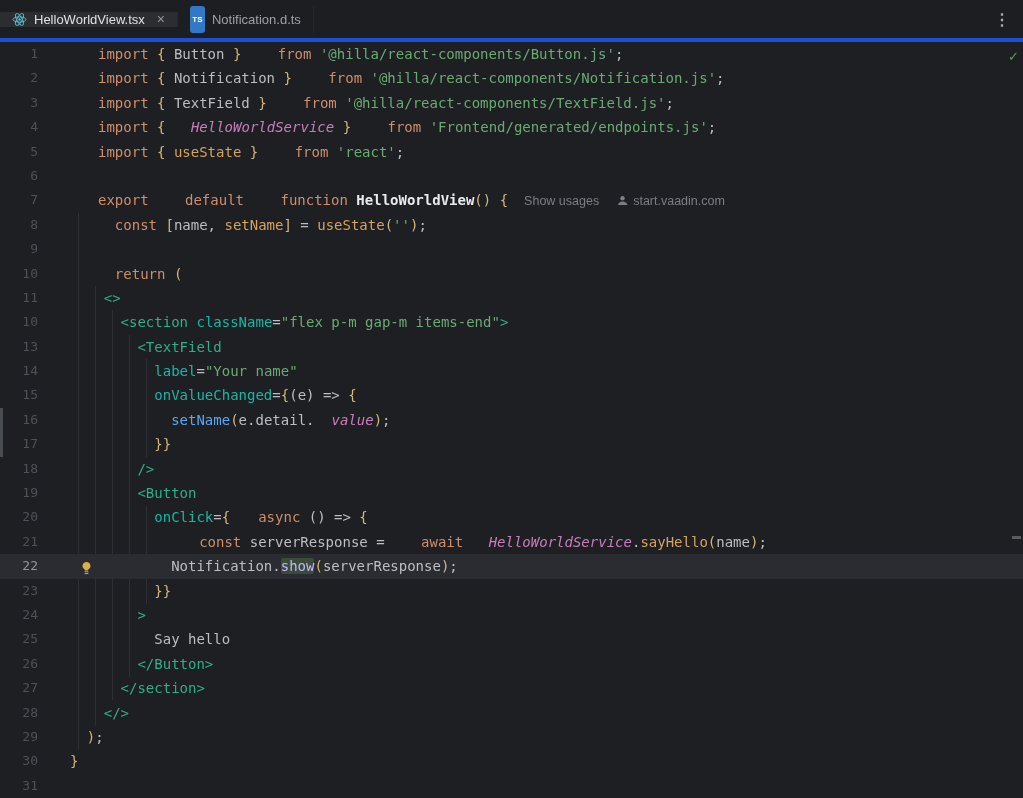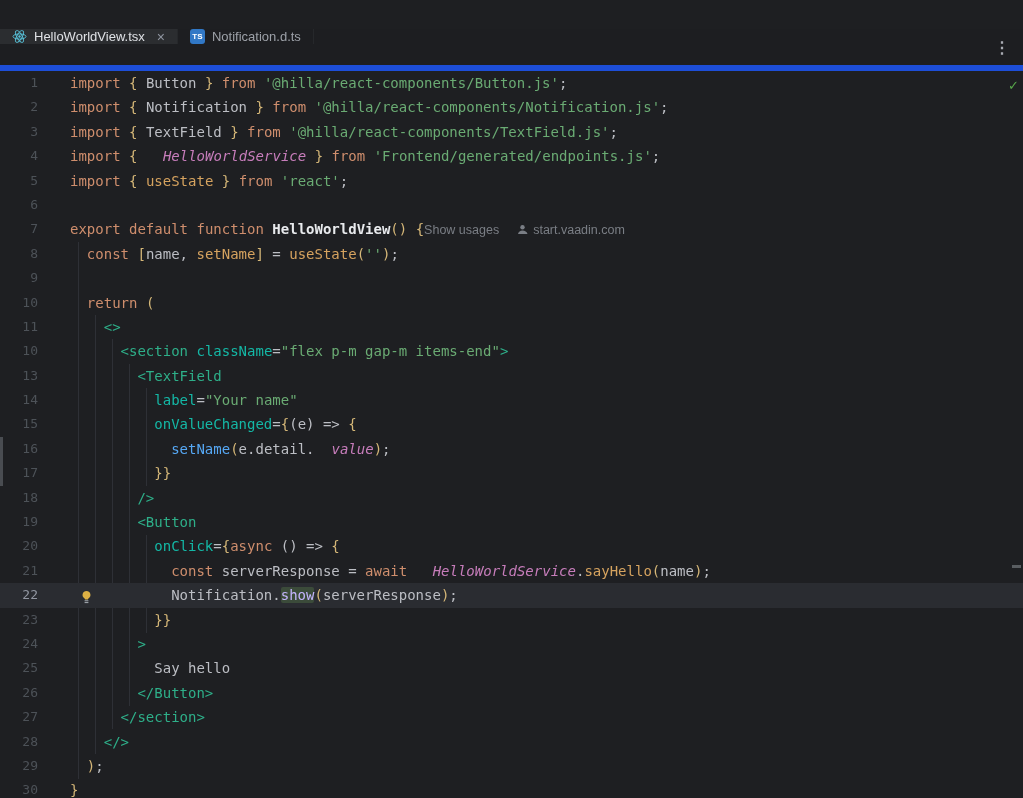--- a/index.html
+++ b/index.html
@@ -1,32 +1,32 @@
 <!DOCTYPE html>
 <html><head>
 <meta charset="utf-8">
 <style>
   * { box-sizing: border-box; margin: 0; padding: 0; }
   html, body { width: 1023px; height: 798px; overflow: hidden; background: #1e1f22; }
   body { font-family: "Liberation Sans", sans-serif; }
 
   
   .tabbar {
-    height: 42px; background: #1d1e21; display: flex; align-items: flex-start;
-    border-bottom: 6px solid #1d4ed8; position: relative; margin-top: 29px;
+    height: 42px; background: #1d1e21; display: flex; align-items: center;
+    border-bottom: 4px solid #1d4ed8; position: relative;
   }
   .tab {
     display: flex; align-items: center; gap: 7px; padding: 0 12px;
     border-right: 1px solid #26282b; color: #9da1a8; font-size: 13px; cursor: default;
   }
   .tab.active { background: #2b2d30; color: #dfe1e5; }
   .tclose { margin-left: 5px; color: #9096a1; font-size: 14px; line-height: 1; }
   .ticon { display: inline-flex; align-items: center; justify-content: center; }
   .ts-badge {
-    width: 15px; height: 15px; background: #3178c6; border-radius: 3px;
+    width: 15px; height: 27px; background: #3178c6; border-radius: 3px;
     color: #fff; font-size: 8px; font-weight: bold; display: flex;
     align-items: center; justify-content: center; letter-spacing: 0;
   }
   .more {
     margin-left: auto; align-self: center; padding: 0 13px;
     color: #a8abb2; font-size: 16px; font-weight: bold;
   }
 
   
   .editor {
@@ -35,36 +35,36 @@
     font-size: 14px; line-height: 24.4px; color: #bcbec4;
   }
   .guide { position: absolute; width: 1px; background: #2e3036; }
   .line { display: flex; height: 24.4px; white-space: pre; position: relative; }
   .line.current { background: #2a2c31; }
   .ln { width: 38px; text-align: right; color: #4d5258; flex: none; font-size: 13px; }
   .line.current .ln { color: #9196a1; }
   .codeline { padding-left: 32px; }
 
   
-  .kw   { color: #cf8e6d; }
+  .kw   { color: #cf8e6d; margin-left: 28px; }
   .str  { color: #6aab73; }
   .def  { color: #bcbec4; }
   .br   { color: #d5b778; }
   .tag  { color: #2eaf89; }
   .attr { color: #14b8a6; }
   .cls  { color: #c77dbb; font-style: italic; margin-left: 17px; }
   .fn   { color: #d6a35f; }
   .fnb  { color: #56a8f5; }
   .fname{ color: #e8eaed; font-weight: 600; }
   .hlword { color: #c4b5fd; background: #3b4b3a; border-radius: 2px; }
 
   .inlay, .inlay2 {
     font-family: "Liberation Sans", sans-serif; font-size: 12.5px; color: #7a7e85;
   }
-  .inlay  { margin-left: 0; }
+  .inlay  { margin-left: 16px; }
   .inlay2 { margin-left: 5px; }
   .author-icon { margin-left: 18px; display: inline-block; vertical-align: -1px; }
 
   .bulb { position: absolute; left: 80px; top: 4px; width: 14px; height: 15px; }
 
   
   .gutter-marker { position: absolute; left: 0; width: 3px; background: #494c51; }
 
   
   .scroll-strip { position: absolute; right: 0; top: 0; width: 14px; height: 100%; }

